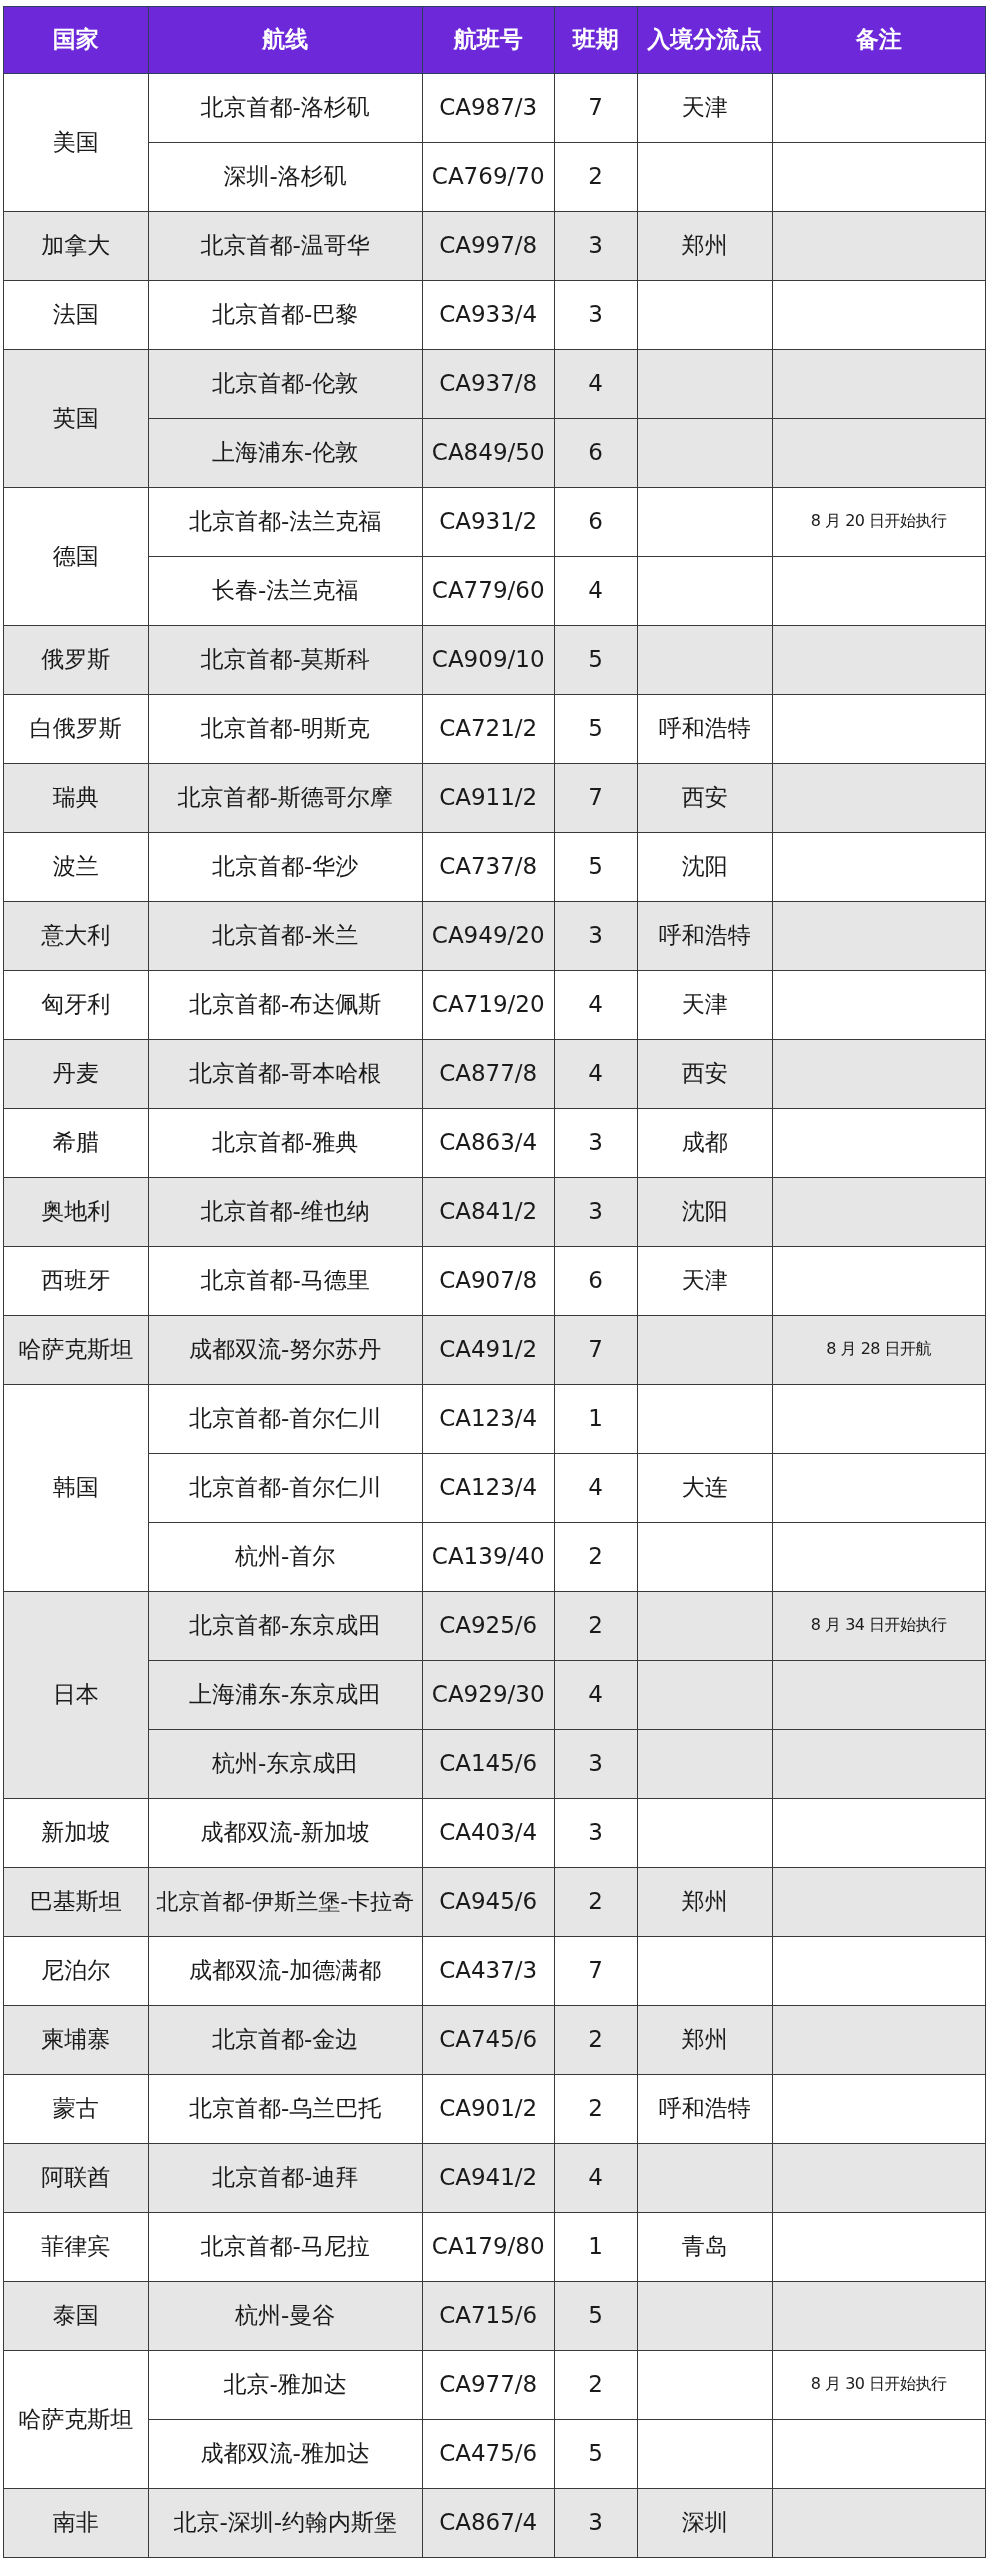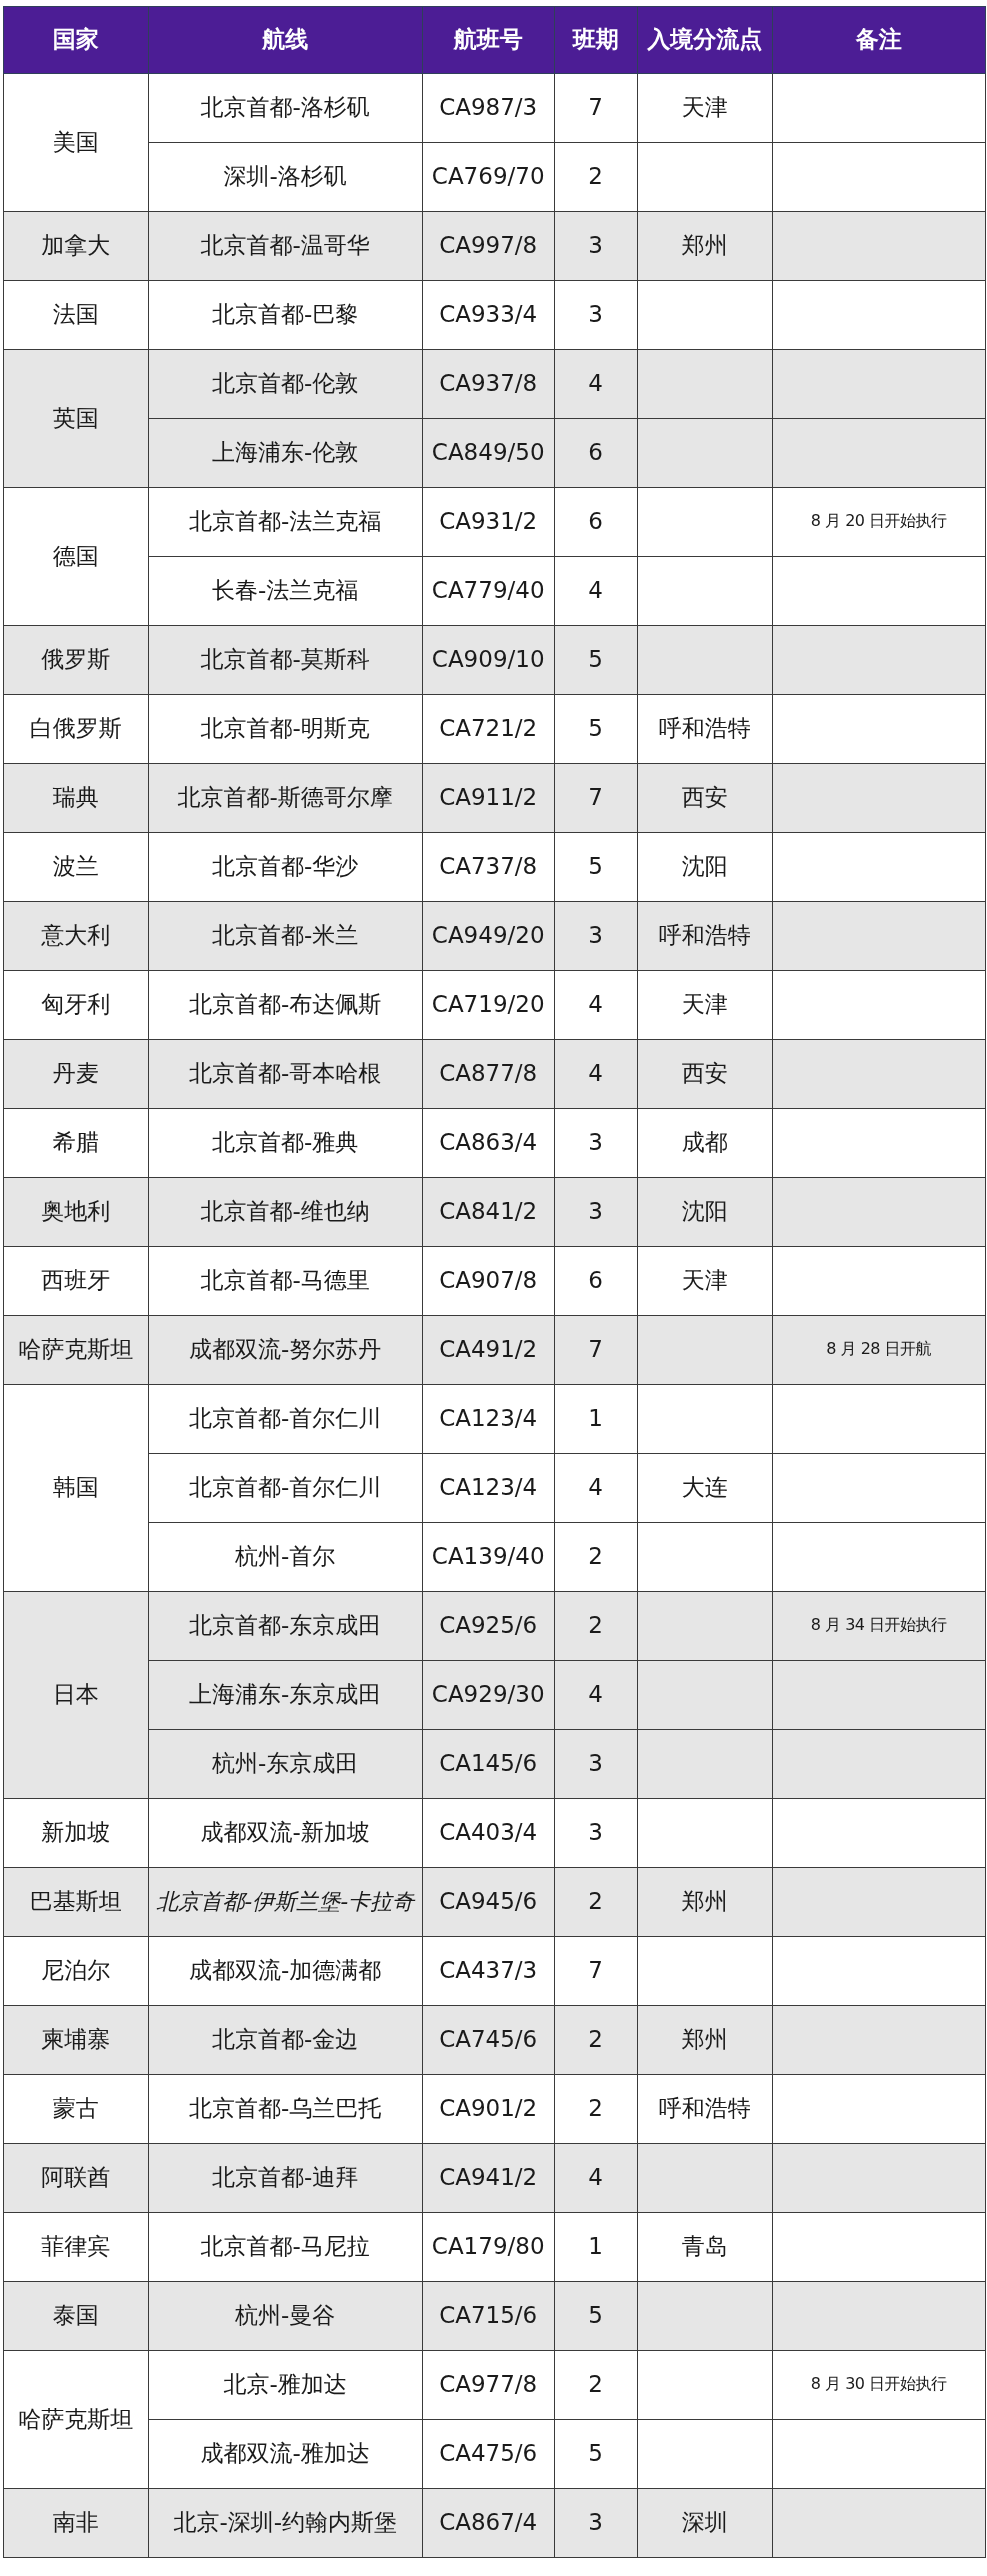--- a/index.html
+++ b/index.html
@@ -14,28 +14,28 @@
   table.flights col.c-flight { width: 132px; }
   table.flights col.c-freq { width: 83px; }
   table.flights col.c-entry { width: 135px; }
   table.flights col.c-note { width: 213px; }
   th, td {
     border: 1.8px solid #3a3a3a;
     text-align: center; vertical-align: middle;
     padding: 0 1.8px; overflow: hidden;
   }
   thead th {
-    background: #4c1d95; color: #ffffff; font-weight: bold;
+    background: #6d28d9; color: #ffffff; font-weight: bold;
     height: 66px; font-size: 23px; border-color: #2f3f5a; margin-left: 27px;
   }
   tbody td { height: 68px; font-size: 23px; line-height: 1.15; }
   tbody tr.shade td { background: #e6e6e6; }
   tbody tr.plain td { background: #ffffff; }
   td.note { font-size: 16px; white-space: nowrap; letter-spacing: -0.5px; }
-  td.route.wrap { font-size: 22px; line-height: 1.05; font-style: italic; }
+  td.route.wrap { font-size: 22px; line-height: 1.05; }
 </style>
 </head>
 <body>
 
 <table class="flights">
   <colgroup>
     <col class="c-country">
       <col class="c-route">
       <col class="c-flight">
     <col class="c-freq">
@@ -102,21 +102,21 @@
       <tr class="plain">
         <td rowspan="2">德国</td>
         <td class="route">北京首都-法兰克福</td>
         <td>CA931/2</td>
         <td>6</td>
         <td></td>
         <td class="note">8 月 20 日开始执行</td>
       </tr>
       <tr class="plain">
         <td class="route">长春-法兰克福</td>
-        <td>CA779/40</td>
+        <td>CA779/60</td>
         <td>4</td>
         <td></td>
         <td class="note"></td>
       </tr>
       <tr class="shade">
         <td rowspan="1">俄罗斯</td>
         <td class="route">北京首都-莫斯科</td>
         <td>CA909/10</td>
         <td>5</td>
         <td></td>

